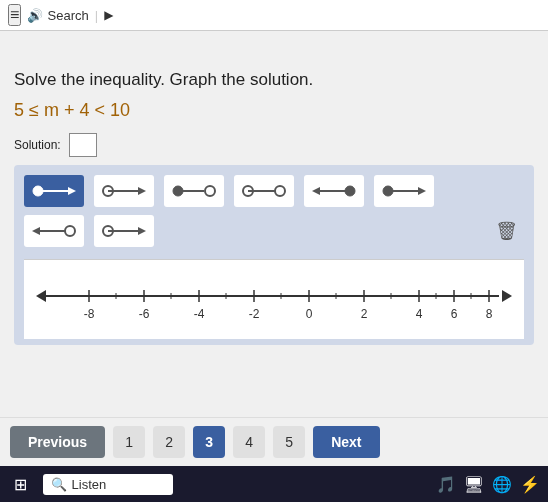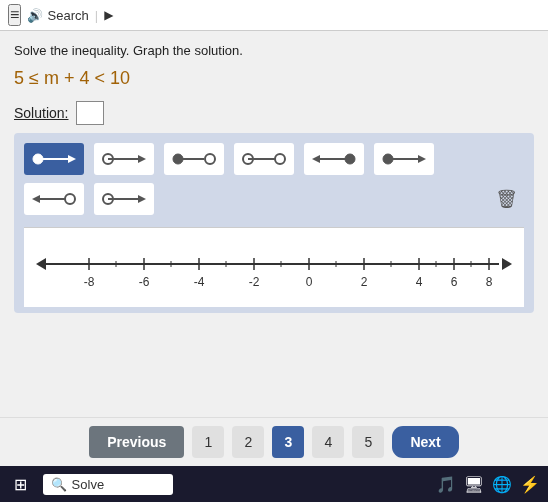--- a/index.html
+++ b/index.html
@@ -36,38 +36,38 @@
     .main-content {
       flex: 1;
       background: #f0f0f0;
       padding: 12px 14px 8px 14px;
       display: flex;
       flex-direction: column;
       gap: 8px;
     }
 
     .problem-title {
-      font-size: 13px;
+      font-size: 17px;
       color: #222;
       font-weight: normal;
+      margin-top: 27px;
     }
 
     .inequality {
       font-size: 18px;
       color: #a16207;
       margin: 2px 0 4px 0;
     }
 
     .solution-row {
       display: flex;
       align-items: center;
       gap: 8px;
-      font-size: 14px;
+      font-size: 12px;
       color: #222;
-      text-decoration: underline;
     }
     .solution-box {
       width: 28px; height: 24px;
       border: 1px solid #888;
       background: #fff;
       display: inline-block;
     }
 
     
     .graph-options-container {
@@ -135,38 +135,37 @@
     .number-line-svg {
       width: 100%;
       height: 50px;
     }
 
     
     .pagination {
       background: #f0f0f0;
       display: flex;
       align-items: center;
-      justify-content: center;
       gap: 8px;
       padding: 8px 10px;
       border-top: 1px solid #ddd;
     }
 
     .page-btn {
       background: #6c757d;
       color: #fff;
       border: none;
       border-radius: 4px;
       padding: 8px 18px;
       font-size: 14px;
       cursor: pointer;
       font-weight: bold;
     }
     .page-btn.prev { background: #6c757d; }
-    .page-btn.next { background: #3a5fa0; border-radius: 11px; }
+    .page-btn.next { background: #3a5fa0; }
 
     .page-num {
       width: 32px; height: 32px;
       border: none;
       border-radius: 4px;
       background: #e0e0e0;
       font-size: 14px;
       cursor: pointer;
       display: flex; align-items: center; justify-content: center;
       font-weight: normal;
@@ -383,21 +382,21 @@
   <button class="page-num">5</button>
   <button class="page-btn next">Next</button>
 </div>
 
 <div class="taskbar">
   <button class="taskbar-start">
     <span>⊞</span>
   </button>
   <div class="taskbar-search">
     <span>🔍</span>
-    <span>Solve</span>
+    <span>Listen</span>
   </div>
   <div class="taskbar-icons">
     <span class="taskbar-icon">🎵</span>
     <span class="taskbar-icon">🖥</span>
     <span class="taskbar-icon">🌐</span>
     <span class="taskbar-icon">⚡</span>
   </div>
 </div>
 
 </body></html>

